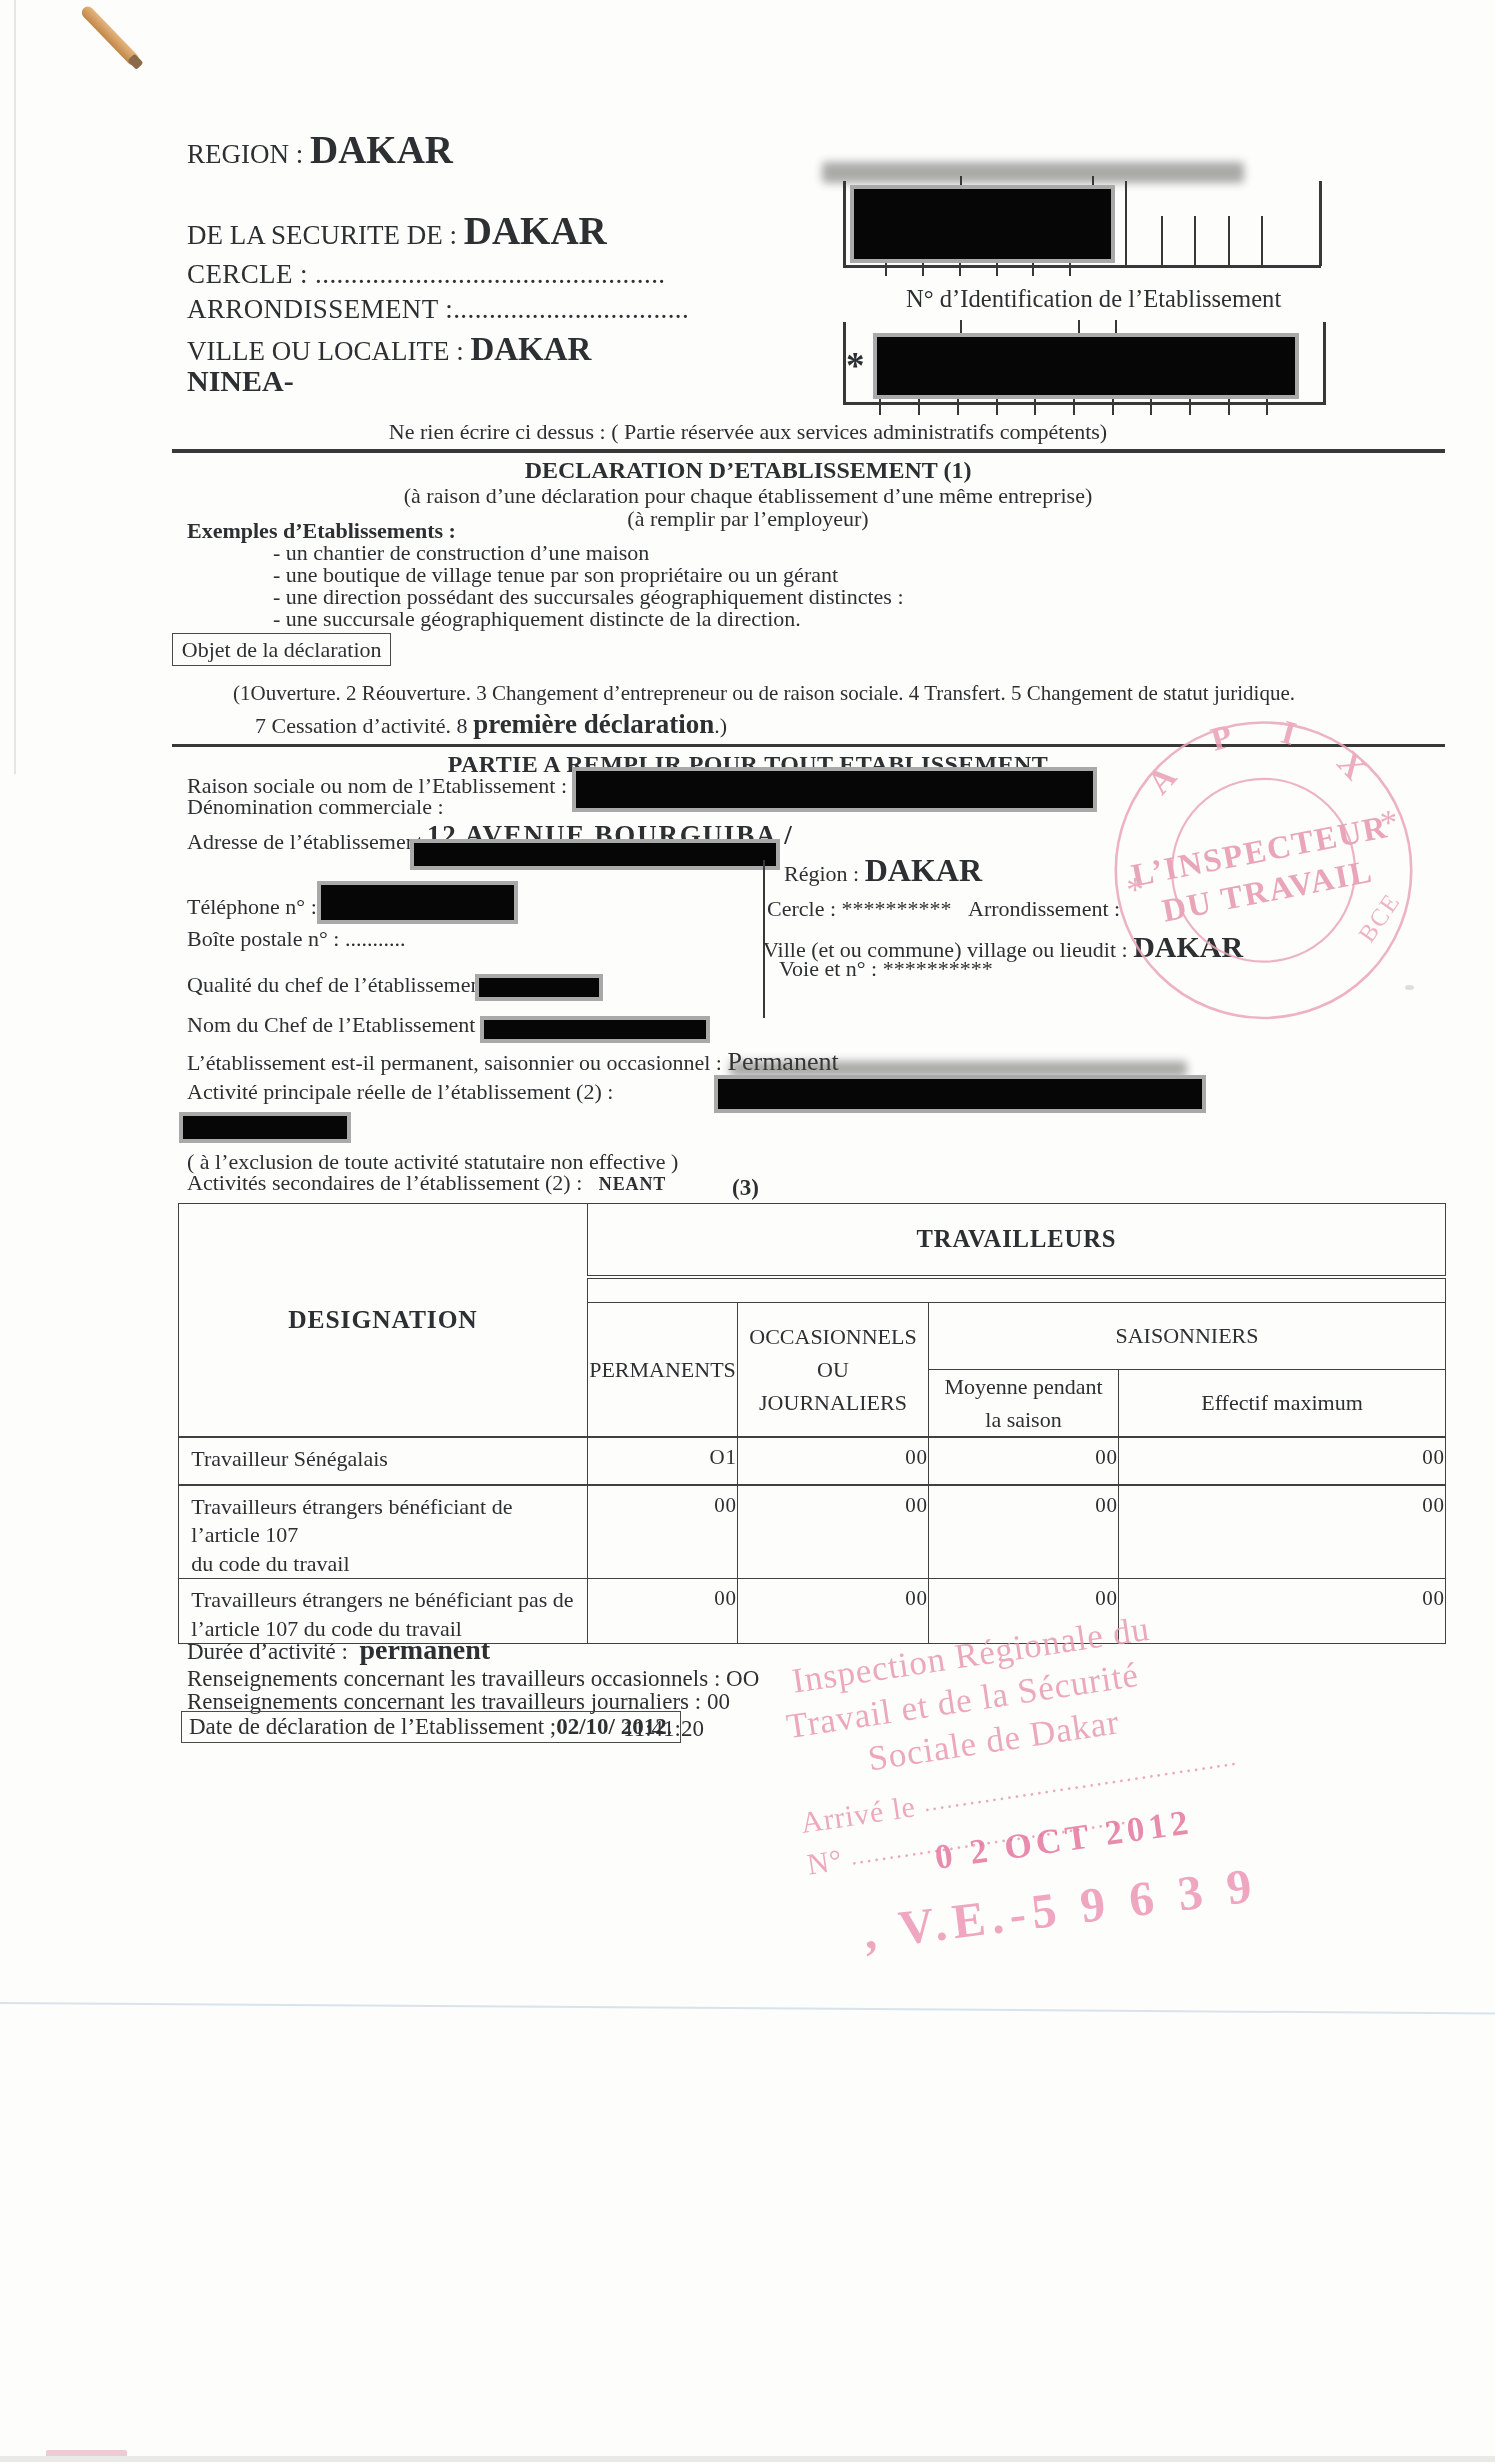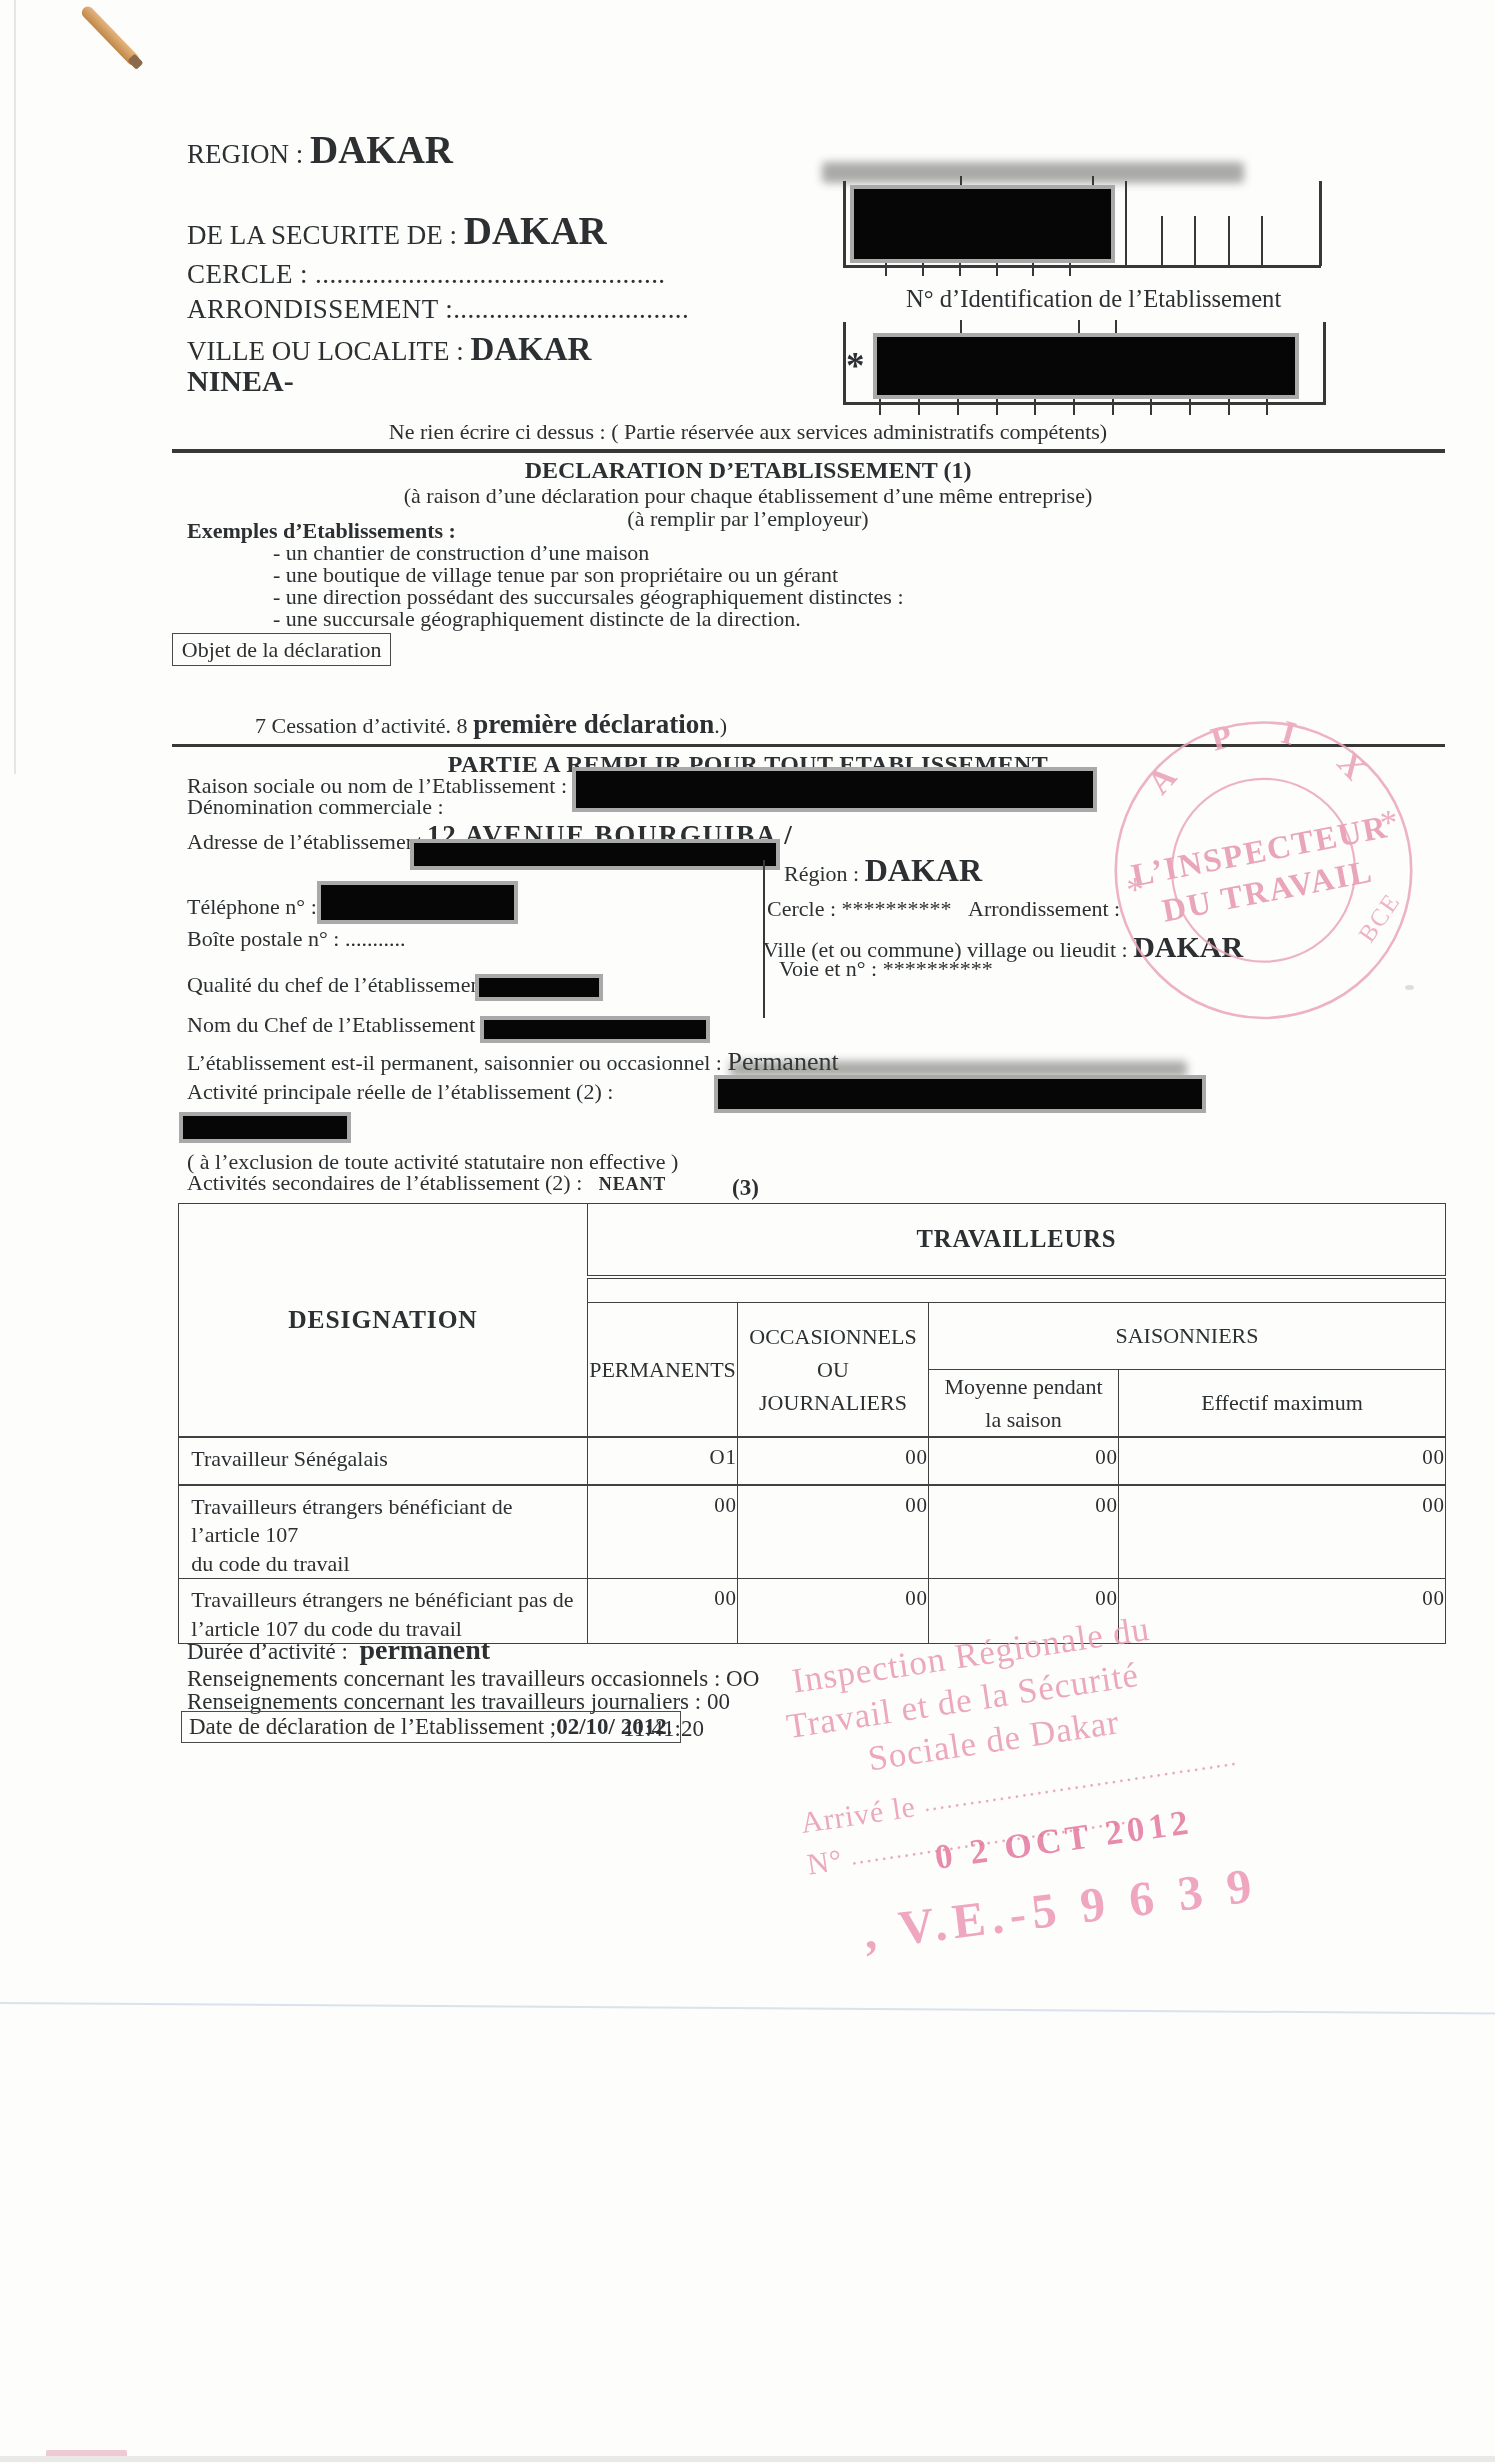--- a/index.html
+++ b/index.html
@@ -97,20 +97,21 @@
   <div class="hl" style="left:172px;top:449px;width:1273px;height:4.4px;"></div>
   <div class="t c b fs27" style="left:172px;top:457px;width:1152px;">DECLARATION D’ETABLISSEMENT (1)</div>
   <div class="t c fs25" style="left:172px;top:484px;width:1152px;">(à  raison d’une déclaration  pour chaque  établissement  d’une même  entreprise)</div>
   <div class="t c fs25" style="left:172px;top:507px;width:1152px;">(à  remplir  par l’employeur)</div>
   <div class="t b fs25" style="left:187px;top:519px;">Exemples d’Etablissements :</div>
   <div class="t fs25" style="left:273px;top:541px;">- un chantier de construction d’une maison</div>
   <div class="t fs25" style="left:273px;top:563px;text-align:right;">- une boutique de  village  tenue par son  propriétaire ou un gérant</div>
   <div class="t fs25" style="left:273px;top:585px;">- une direction possédant des succursales  géographiquement  distinctes :</div>
   <div class="t fs25" style="left:273px;top:607px;">- une succursale géographiquement  distincte  de la  direction.</div>
   <div class="boxed fs25" style="left:172px;top:633px;">Objet de la déclaration</div>
+  <div class="t fs24" style="left:233px;top:682px;">(1Ouverture. 2 Réouverture.  3 Changement  d’entrepreneur ou de raison sociale.  4 Transfert.  5  Changement de statut juridique.</div>
   <div class="t" style="left:255px;top:709px;font-size:22px;"><span>7 Cessation d’activité.  8 </span><span class="b" style="font-size:27px;">première déclaration</span><span>.)</span></div>
   <div class="hl" style="left:172px;top:744px;width:1273px;height:2.6px;"></div>
 
   <div class="t c b" style="left:172px;top:751px;width:1152px;font-size:24px;letter-spacing:0.4px;">PARTIE A REMPLIR POUR TOUT ETABLISSEMENT</div>
 
   <div class="t fs25" style="left:187px;top:774px;">Raison  sociale  ou  nom  de l’Etablissement :</div>
   <div class="redact" style="left:572px;top:767px;width:517px;height:37px;"></div>
   <div class="t fs25" style="left:187px;top:795px;">Dénomination  commerciale :</div>
   <div class="t fs25" style="left:187px;top:830px;">Adresse de l’établissement :</div>
   <div class="t b" style="left:427px;top:820px;font-size:27px;letter-spacing:1.8px;">12  AVENUE BOURGUIBA /</div>

